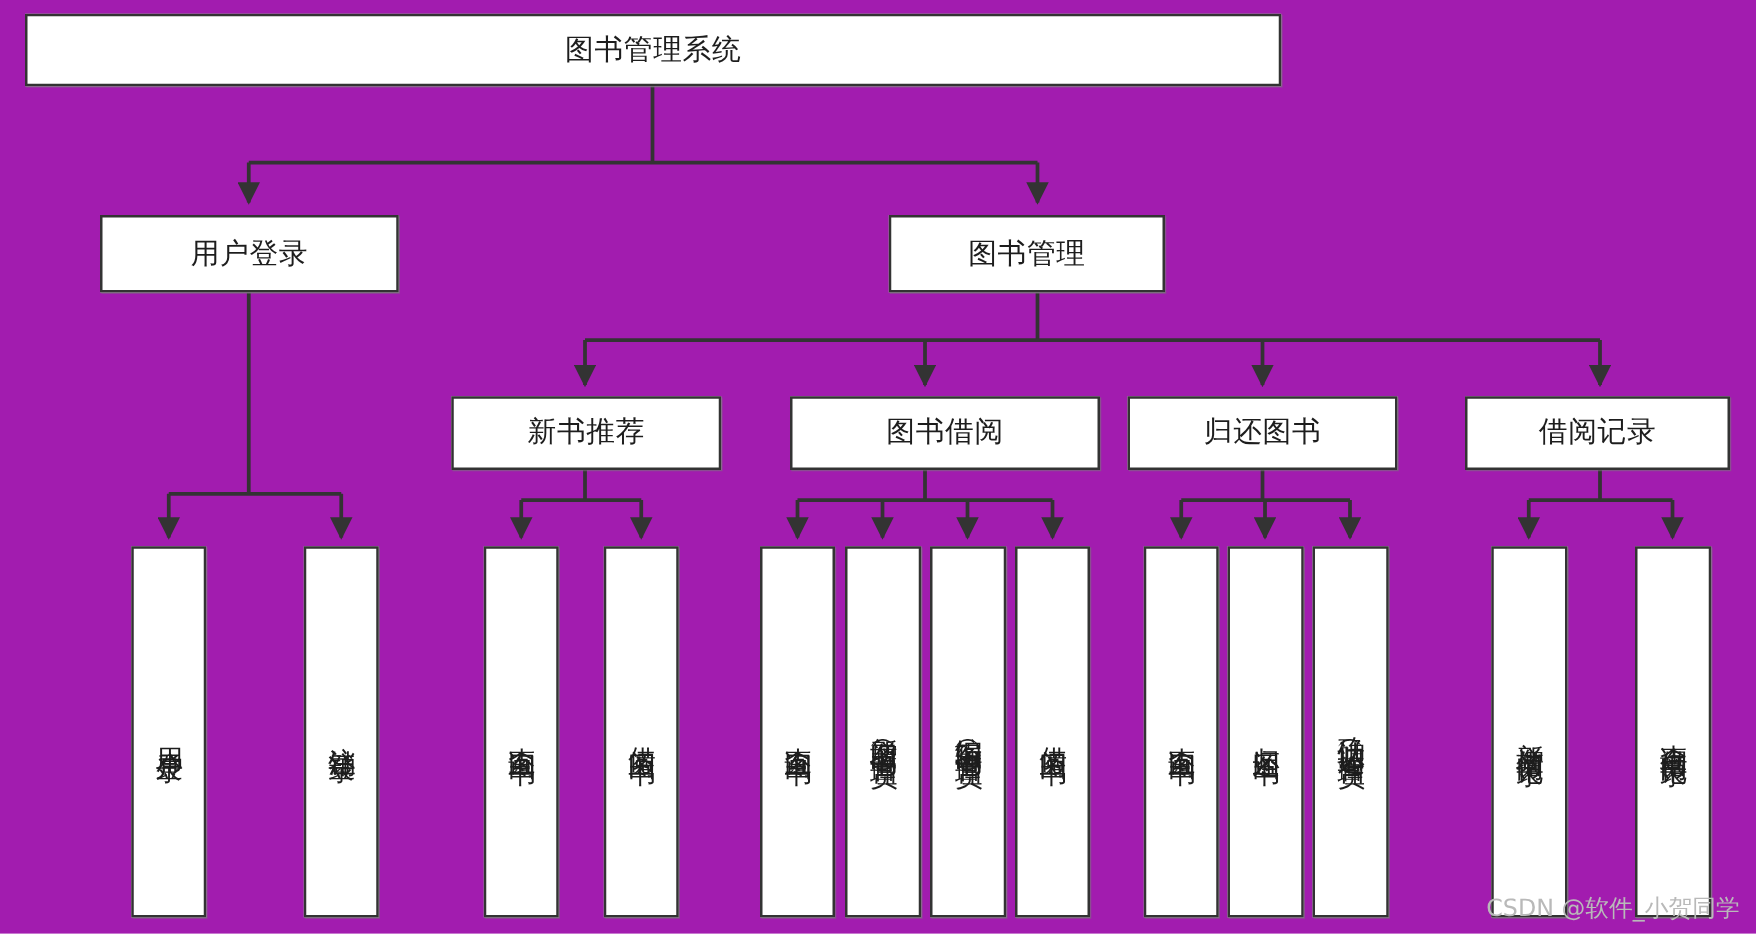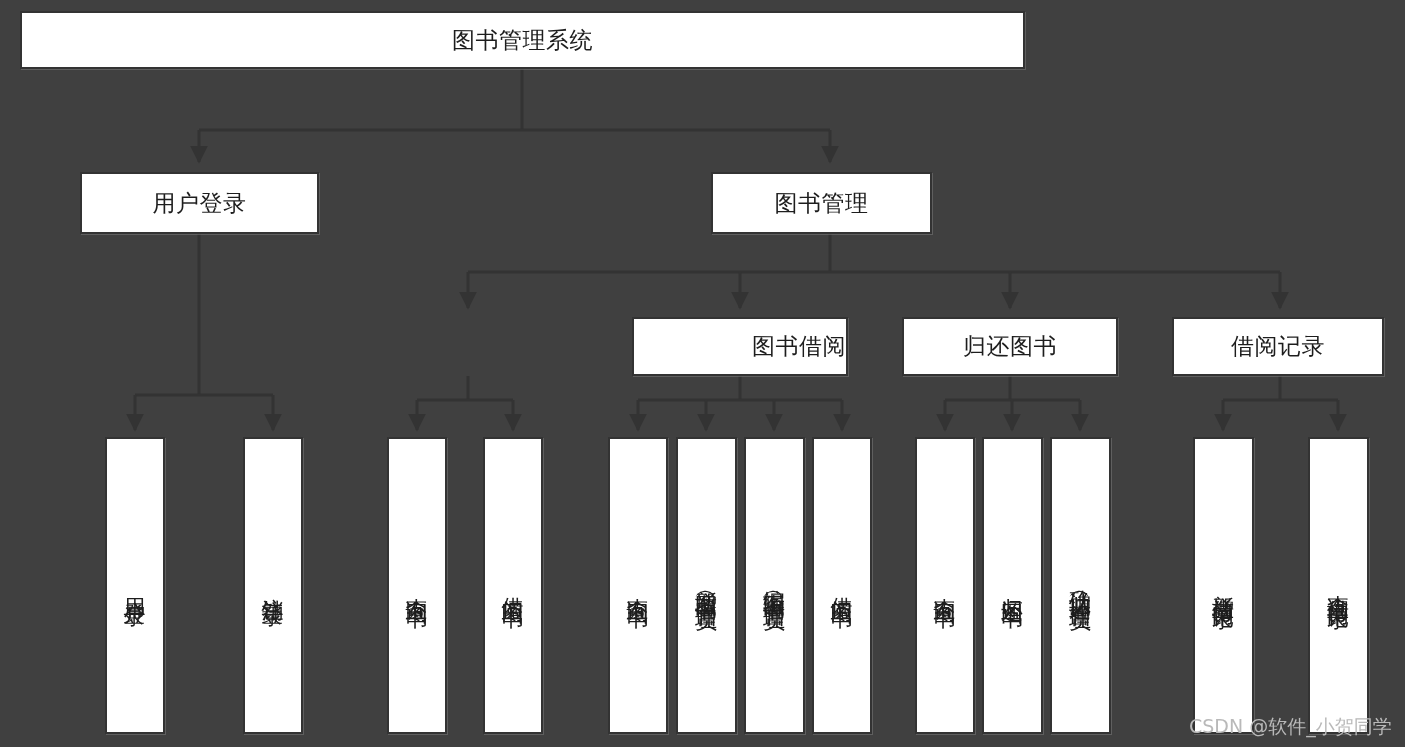--- a/index.html
+++ b/index.html
@@ -7,21 +7,21 @@
     padding: 0;
     background: #ffffff;
   }
   body {
     font-family: "DejaVu Sans", "Liberation Sans", sans-serif;
   }
   #diagram-canvas {
     position: relative;
     width: 1405px;
     height: 747px;
-    background: #404040;
+    background: #a21caf;
     overflow: hidden;
   }
   #edge-layer {
     position: absolute;
     left: 0;
     top: 0;
     width: 1405px;
     height: 747px;
     pointer-events: none;
   }
@@ -134,21 +134,24 @@
     <span class="label">图书管理系统</span>
   </div>
 
   <div class="node h" style="left:80px; top:172px; width:239px; height:62px;">
     <span class="label">用户登录</span>
   </div>
   <div class="node h" style="left:711px; top:172px; width:221px; height:62px;">
     <span class="label">图书管理</span>
   </div>
 
-  <div class="node h" style="left:632px; top:317px; width:216px; height:59px;justify-content:flex-end;">
+  <div class="node h" style="left:361px; top:317px; width:216px; height:59px;">
+    <span class="label">新书推荐</span>
+  </div>
+  <div class="node h" style="left:632px; top:317px; width:248px; height:59px;">
     <span class="label">图书借阅</span>
   </div>
   <div class="node h" style="left:902px; top:317px; width:216px; height:59px;">
     <span class="label">归还图书</span>
   </div>
   <div class="node h" style="left:1172px; top:317px; width:212px; height:59px;justify-content:center;">
     <span class="label">借阅记录</span>
   </div>
 
   <div class="node v" style="left:105px; top:437px; width:60px; height:297px;">

